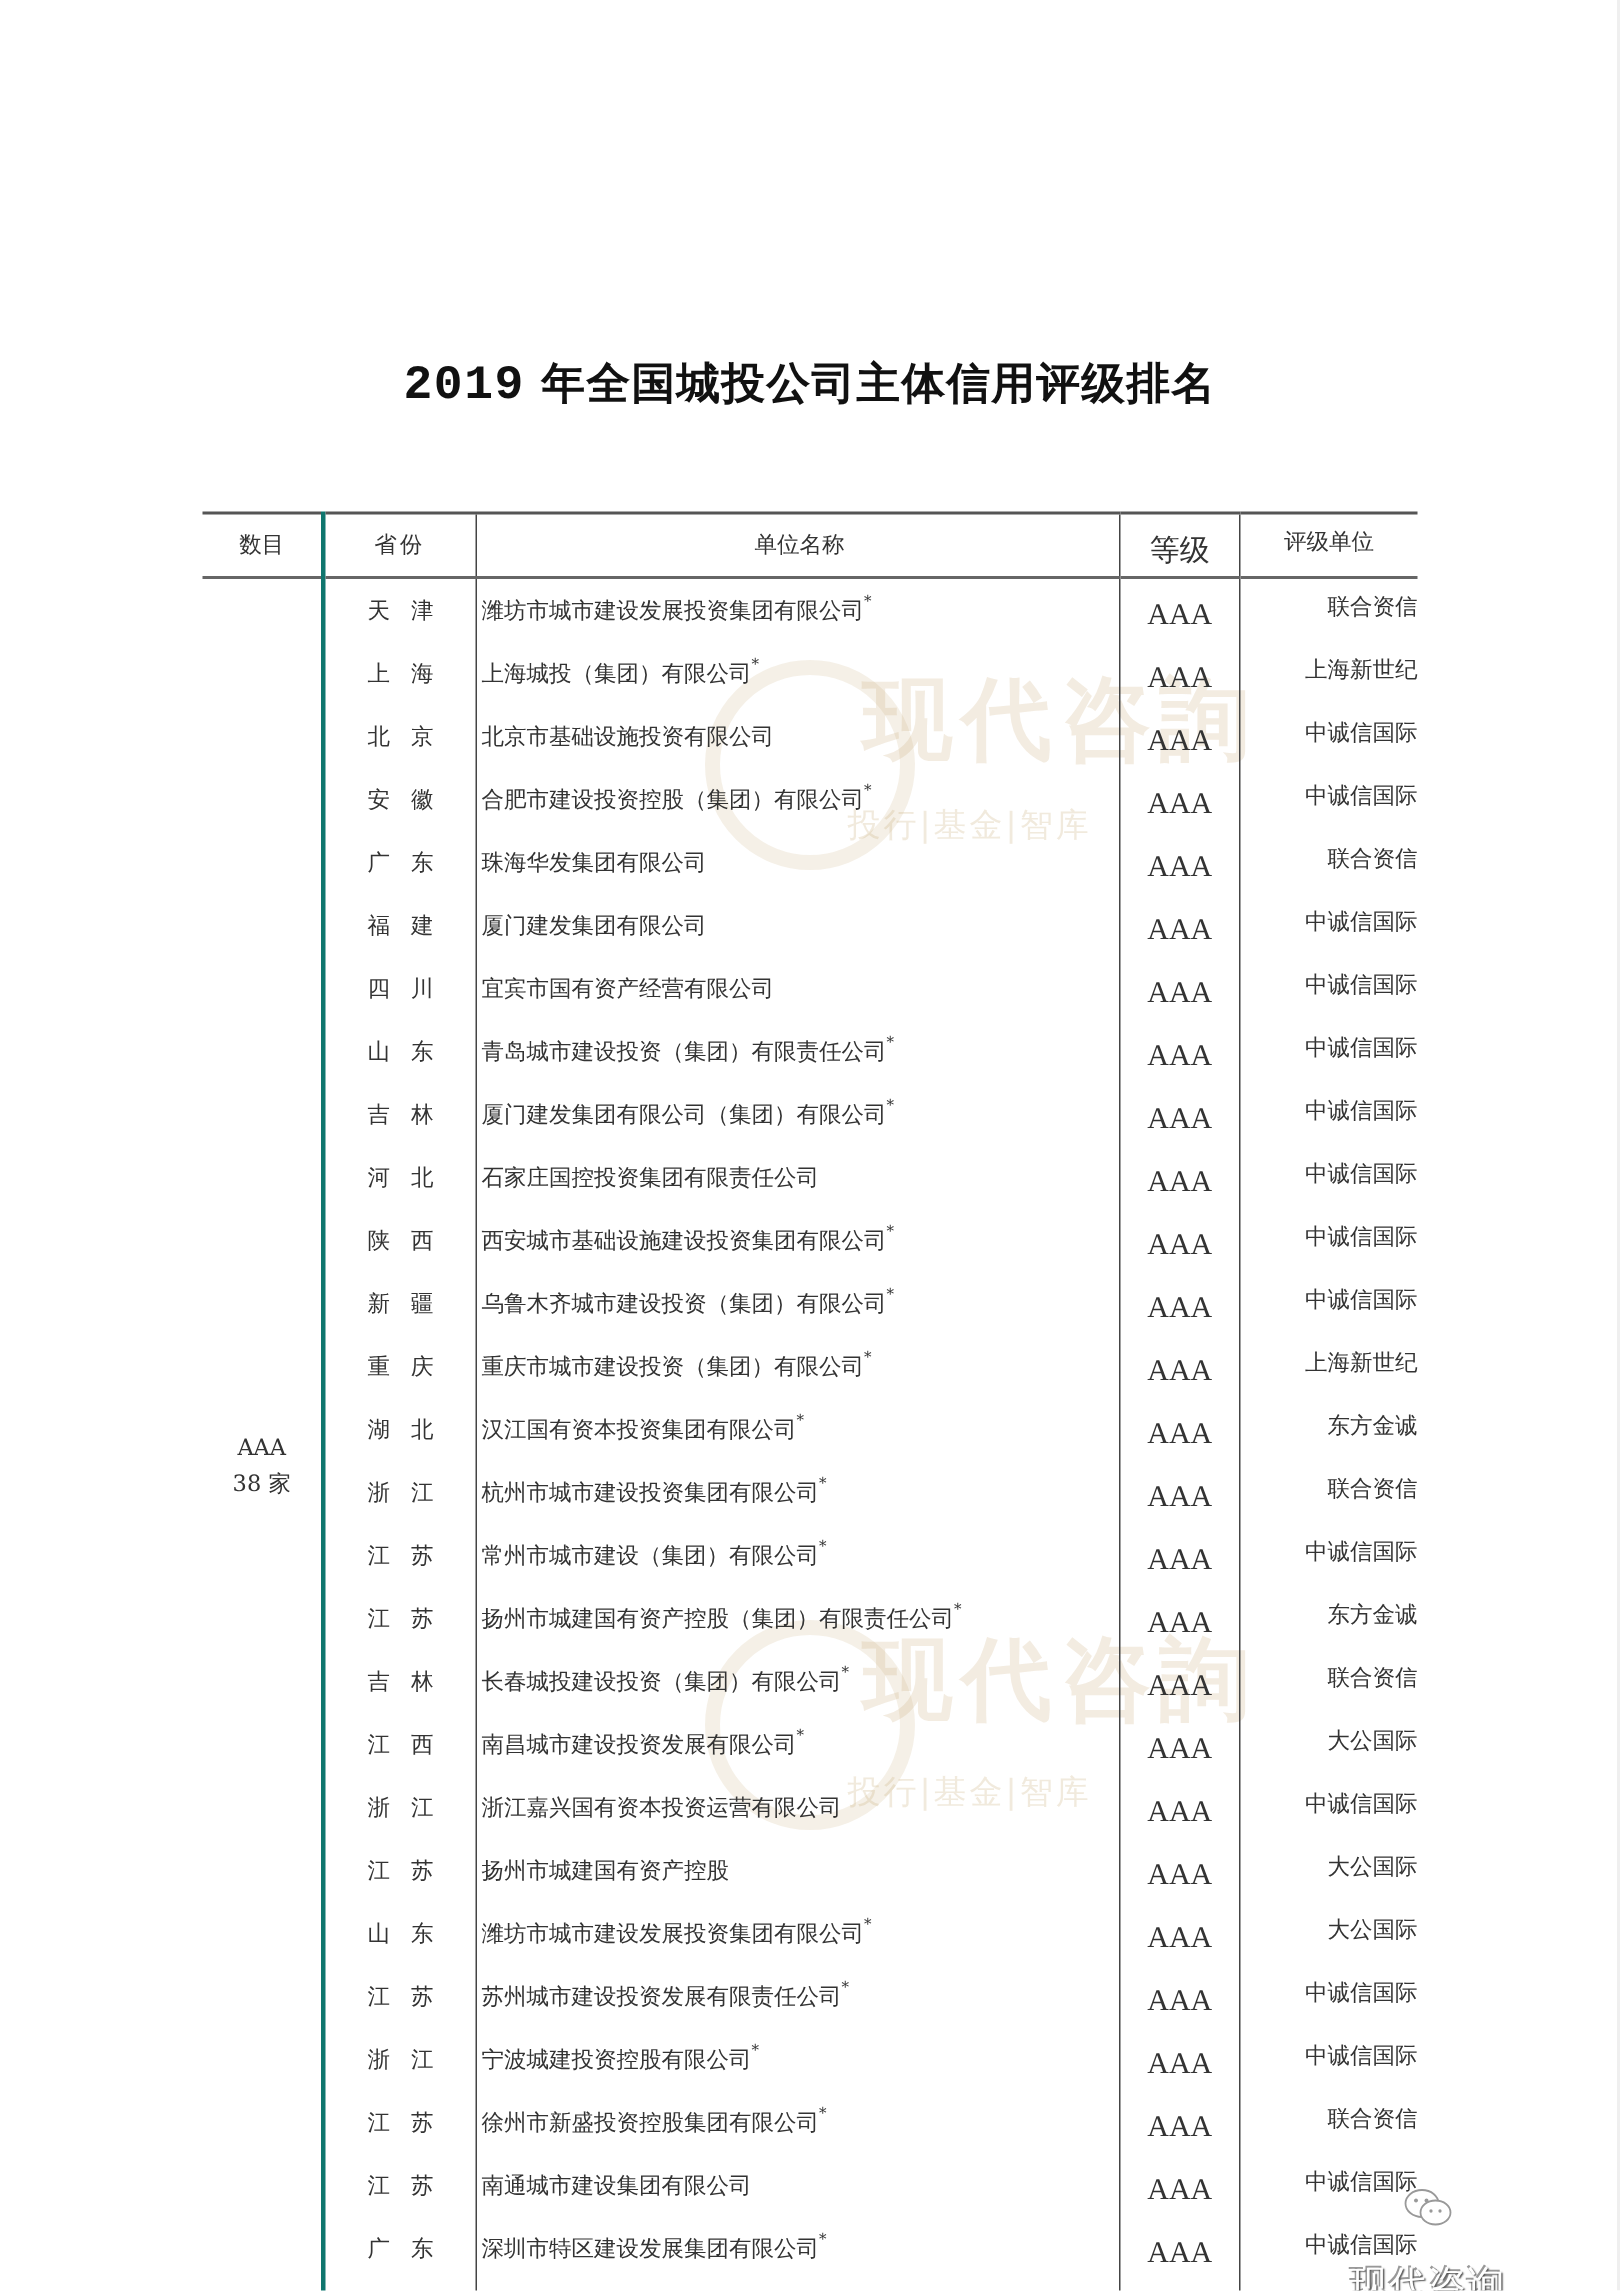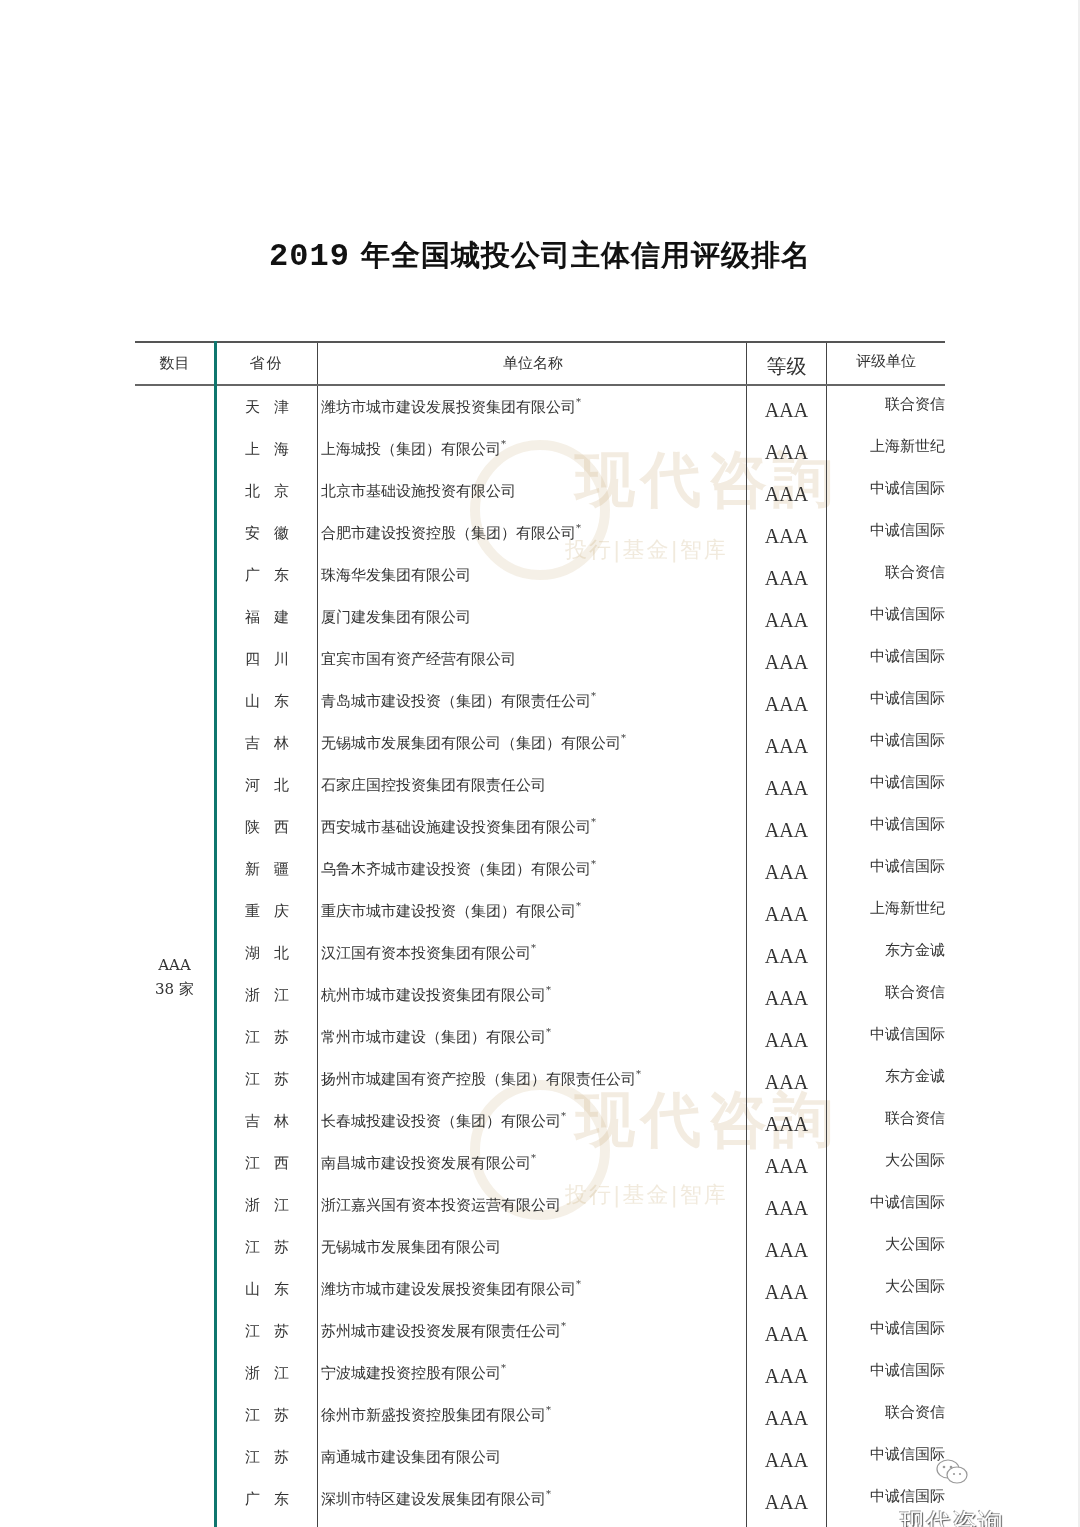--- a/index.html
+++ b/index.html
@@ -111,21 +111,21 @@
         <td class="c-agency">中诚信国际</td>
       </tr>
       <tr>
         <td class="c-prov">山东</td>
         <td class="c-name"><span>青岛城市建设投资（集团）有限责任公司</span><span class="star">*</span></td>
         <td class="c-grade">AAA</td>
         <td class="c-agency">中诚信国际</td>
       </tr>
       <tr>
         <td class="c-prov">吉林</td>
-        <td class="c-name"><span>无锡城市发展集团有限公司（集团）有限公司</span><span class="star">*</span></td>
+        <td class="c-name"><span>厦门建发集团有限公司（集团）有限公司</span><span class="star">*</span></td>
         <td class="c-grade">AAA</td>
         <td class="c-agency">中诚信国际</td>
       </tr>
       <tr>
         <td class="c-prov">河北</td>
         <td class="c-name"><span>石家庄国控投资集团有限责任公司</span><span class="star"></span></td>
         <td class="c-grade">AAA</td>
         <td class="c-agency">中诚信国际</td>
       </tr>
       <tr>
@@ -183,21 +183,21 @@
         <td class="c-agency">大公国际</td>
       </tr>
       <tr>
         <td class="c-prov">浙江</td>
         <td class="c-name"><span>浙江嘉兴国有资本投资运营有限公司</span><span class="star"></span></td>
         <td class="c-grade">AAA</td>
         <td class="c-agency">中诚信国际</td>
       </tr>
       <tr>
         <td class="c-prov">江苏</td>
-        <td class="c-name"><span>无锡城市发展集团有限公司</span><span class="star"></span></td>
+        <td class="c-name"><span>扬州市城建国有资产控股</span><span class="star"></span></td>
         <td class="c-grade">AAA</td>
         <td class="c-agency">大公国际</td>
       </tr>
       <tr>
         <td class="c-prov">山东</td>
         <td class="c-name"><span>潍坊市城市建设发展投资集团有限公司</span><span class="star">*</span></td>
         <td class="c-grade">AAA</td>
         <td class="c-agency">大公国际</td>
       </tr>
       <tr>

